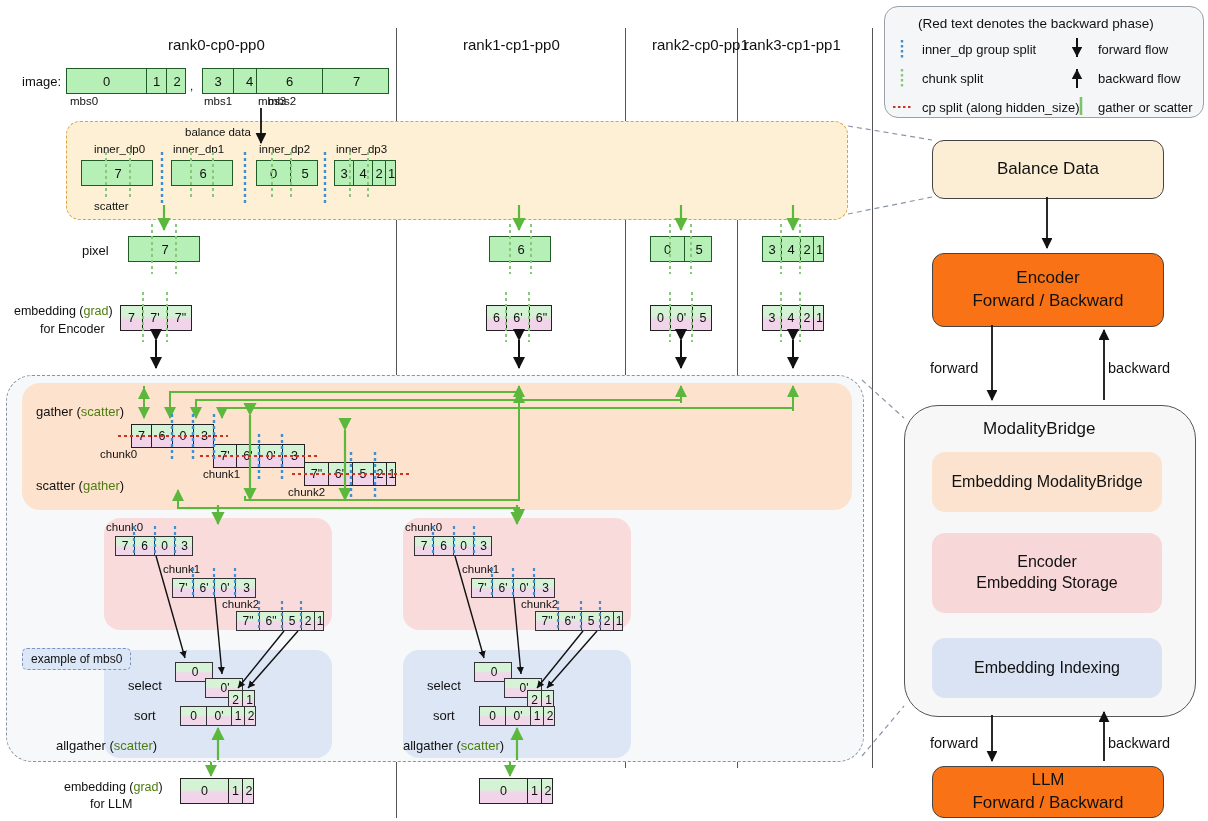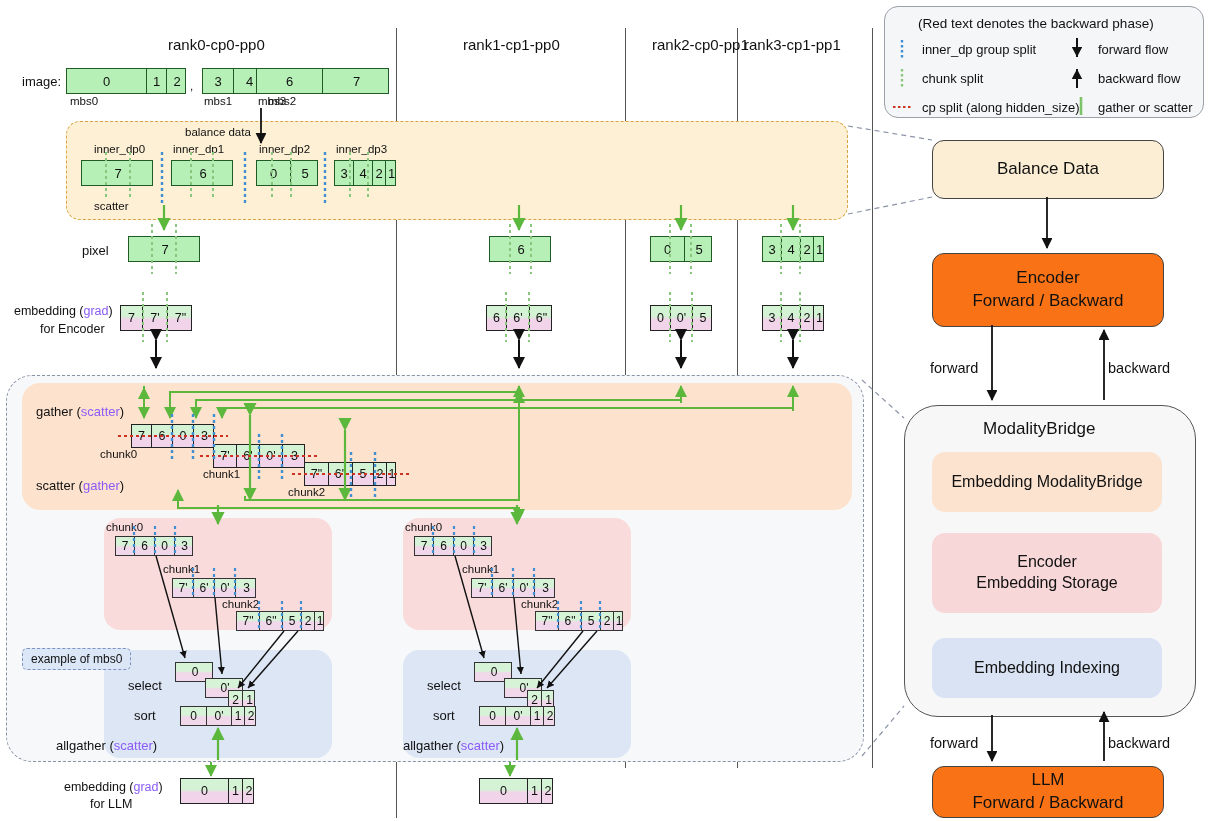--- a/index.html
+++ b/index.html
@@ -1,20 +1,20 @@
 <!DOCTYPE html>
 <html><head>
 <meta charset="utf-8">
 <style>
   html,body{margin:0;padding:0;background:#fff;}
   body{width:1208px;height:821px;position:relative;overflow:hidden;
        font-family:"Liberation Sans","DejaVu Sans",sans-serif;color:#111;}
   .lbl{position:absolute;font-size:13px;color:#111;white-space:nowrap;}
   .lbl-sm{position:absolute;font-size:11.5px;color:#111;white-space:nowrap;}
-  .red{color:#8b5cf6;}
+  .red{color:#4d7c0f;}
 
   
   .vsep{position:absolute;width:1px;background:#555;}
 
   
   .grow{position:absolute;height:26px;border:1.6px solid #1e5b27;background:#b6f0b6;
         box-sizing:border-box;display:flex;}
   .grow > .c{flex:0 0 auto;border-right:1.4px solid #1e5b27;box-sizing:border-box;
         display:flex;align-items:center;justify-content:center;font-size:13px;height:100%;}
   .grow > .c:last-child{border-right:none;}

